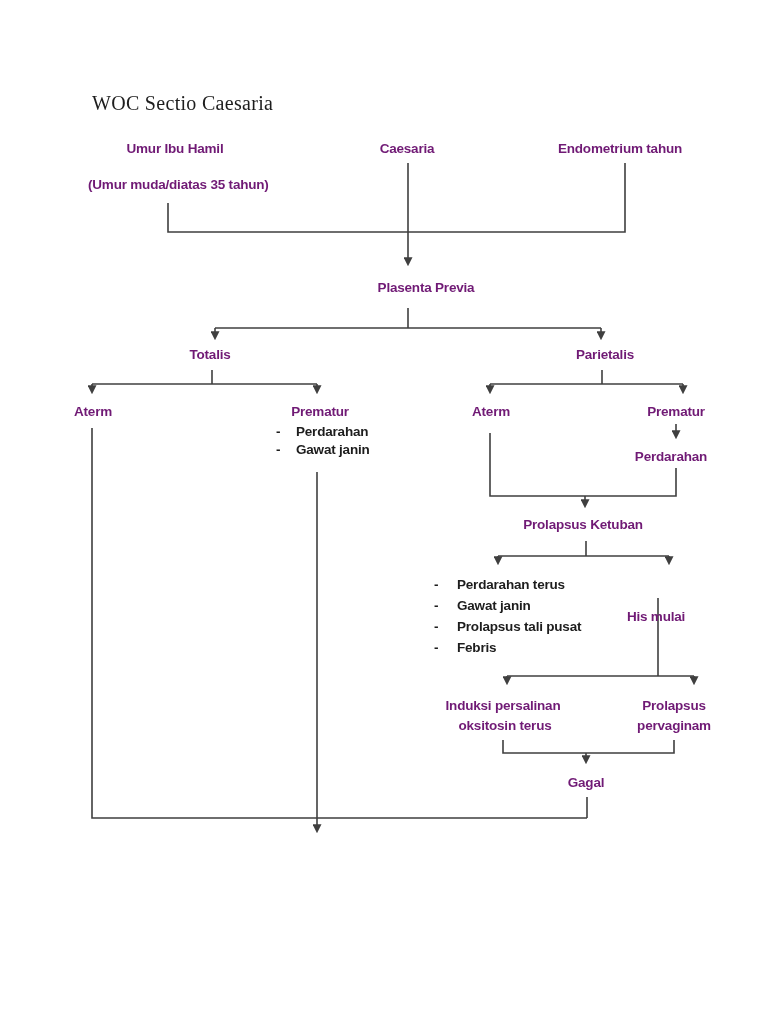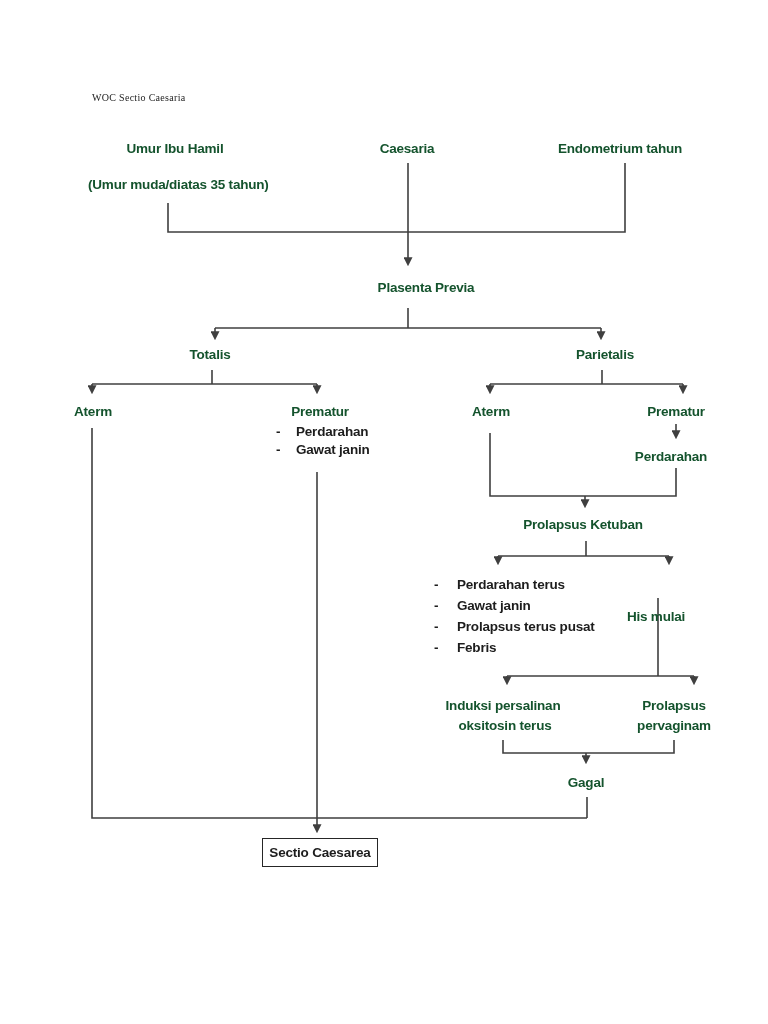--- a/index.html
+++ b/index.html
@@ -2,26 +2,26 @@
 <html><head>
 <meta charset="utf-8">
 <style>
   html,body{margin:0;padding:0;background:#ffffff;}
   .page{
     position:relative;width:768px;height:1024px;background:#ffffff;
     font-family:"Liberation Sans",sans-serif;overflow:hidden;
   }
   .title{
     position:absolute;left:92px;top:92px;
-    font-family:"Liberation Serif",serif;font-size:10px;color:#1d1d1d;
+    font-family:"Liberation Serif",serif;font-size:20px;color:#1d1d1d;
     letter-spacing:.3px;white-space:nowrap;
   }
   .node{
     position:absolute;transform:translateX(-50%);
-    font-size:13.5px;font-weight:700;color:#14532d;
+    font-size:13.5px;font-weight:700;color:#701a75;
     letter-spacing:-.2px;white-space:nowrap;line-height:14px;
   }
   .node.left{transform:none;}
   .blist{position:absolute;font-size:13.5px;font-weight:700;color:#1d1d1d;letter-spacing:-.2px;}
   .blist .li{display:flex;white-space:nowrap;}
   .blist.tight .li{height:18px;line-height:15px;}
   .blist.wide .li{height:21px;line-height:15px;}
   .blist .dash{display:inline-block;}
   .blist.tight .dash{width:20px;}
   .blist.wide .dash{width:23px;}
@@ -126,35 +126,32 @@
     <div class="li">
       <span class="dash">-</span>
       <span>Perdarahan terus</span>
     </div>
     <div class="li">
       <span class="dash">-</span>
       <span>Gawat janin</span>
     </div>
     <div class="li">
       <span class="dash">-</span>
-      <span>Prolapsus terus pusat</span>
+      <span>Prolapsus tali pusat</span>
     </div>
     <div class="li">
       <span class="dash">-</span>
       <span>Febris</span>
     </div>
   </div>
 
   <div class="node" style="left:656px;top:610px">His mulai</div>
 
   <div class="node" style="left:503px;top:699px">Induksi persalinan</div>
   <div class="node" style="left:505px;top:719px">oksitosin terus</div>
 
   <div class="node" style="left:674px;top:699px">Prolapsus</div>
   <div class="node" style="left:674px;top:719px">pervaginam</div>
 
   <div class="node" style="left:586px;top:776px">Gagal</div>
 
-  <div class="endbox">
-    <span>Sectio Caesarea</span>
-  </div>
 
 </div>
 
 </body></html>

